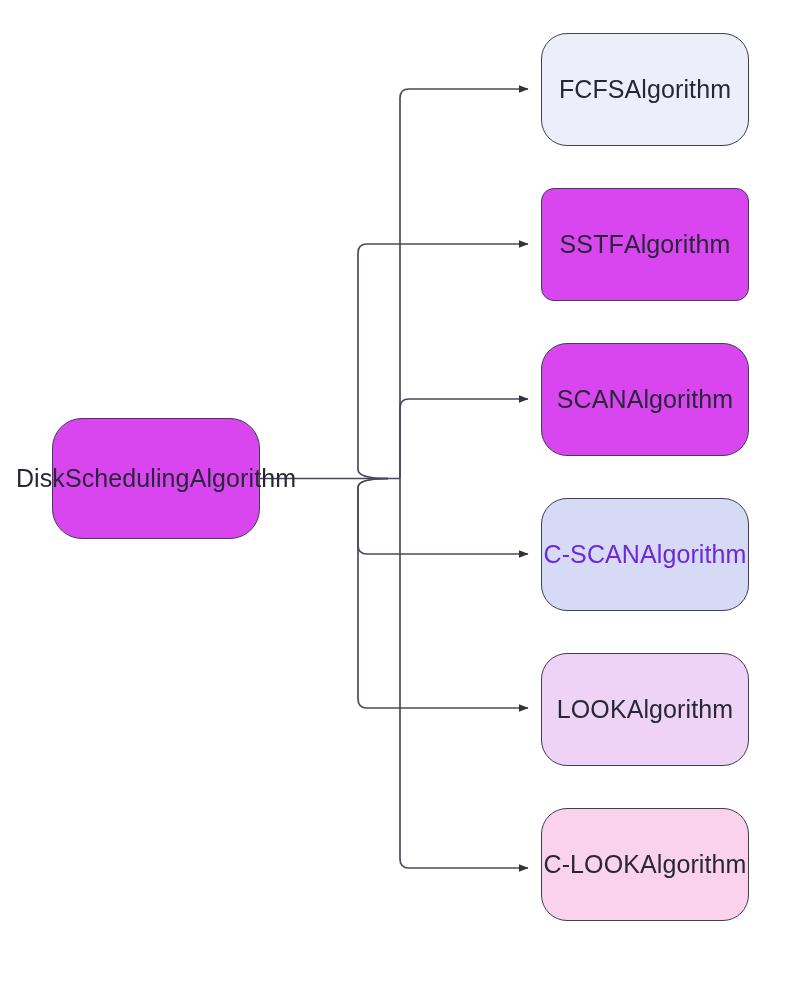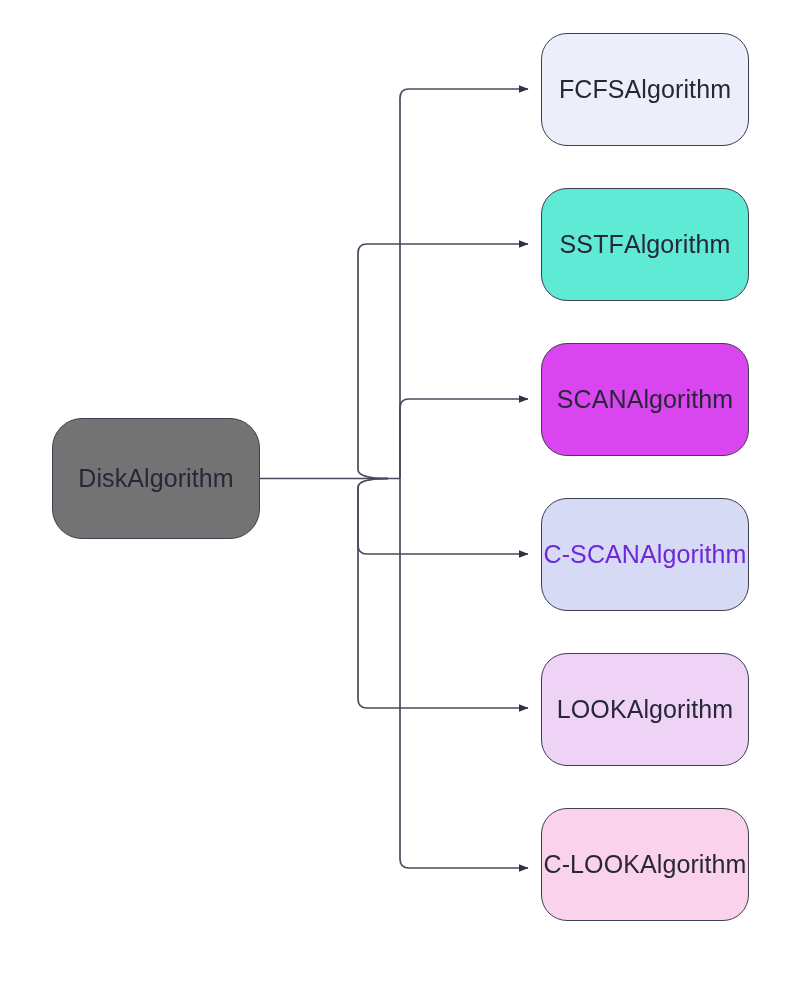--- a/index.html
+++ b/index.html
@@ -89,31 +89,32 @@
       <path d="M400,478.5 L400,408 Q400,399 409,399 L528,399" marker-end="url(#arrowhead)"></path>
 
       <path d="M388,478.5 Q358,478.5 358,487.5 L358,545 Q358,554 367,554 L528,554" marker-end="url(#arrowhead)"></path>
 
       <path d="M388,478.5 Q358,478.5 358,487.5 L358,699 Q358,708 367,708 L528,708" marker-end="url(#arrowhead)"></path>
 
       <path d="M400,478.5 L400,859 Q400,868 409,868 L528,868" marker-end="url(#arrowhead)"></path>
     </g>
   </svg>
 
-  <div class="node root" style="background: #737373; border-color: rgb(63, 63, 82); color: rgb(39, 39, 56);">
+  <div class="node root" style="background: #d946ef; border-color: rgb(63, 63, 82); color: rgb(39, 39, 56);">
     <span class="line1">Disk</span>
+    <span class="line2">Scheduling</span>
     <span class="line2">Algorithm</span>
   </div>
 
   <div class="node leaf leaf-0" style="background: rgb(236, 238, 250); border-color: rgb(63, 63, 82); color: rgb(39, 39, 56);">
     <span class="line1">FCFS</span>
     <span class="line2">Algorithm</span>
   </div>
 
-  <div class="node leaf leaf-1" style="background: #5eead4; border-color: rgb(63, 63, 82); color: rgb(39, 39, 56);">
+  <div class="node leaf leaf-1" style="background: #d946ef; border-color: rgb(63, 63, 82); color: rgb(39, 39, 56); border-radius: 13px;">
     <span class="line1">SSTF</span>
     <span class="line2">Algorithm</span>
   </div>
 
   <div class="node leaf leaf-2" style="background: #d946ef; border-color: rgb(63, 63, 82); color: rgb(39, 39, 56);">
     <span class="line1">SCAN</span>
     <span class="line2">Algorithm</span>
   </div>
 
   <div class="node leaf leaf-3" style="background: rgb(214, 218, 245); border-color: rgb(63, 63, 82); color: #6d28d9;">

